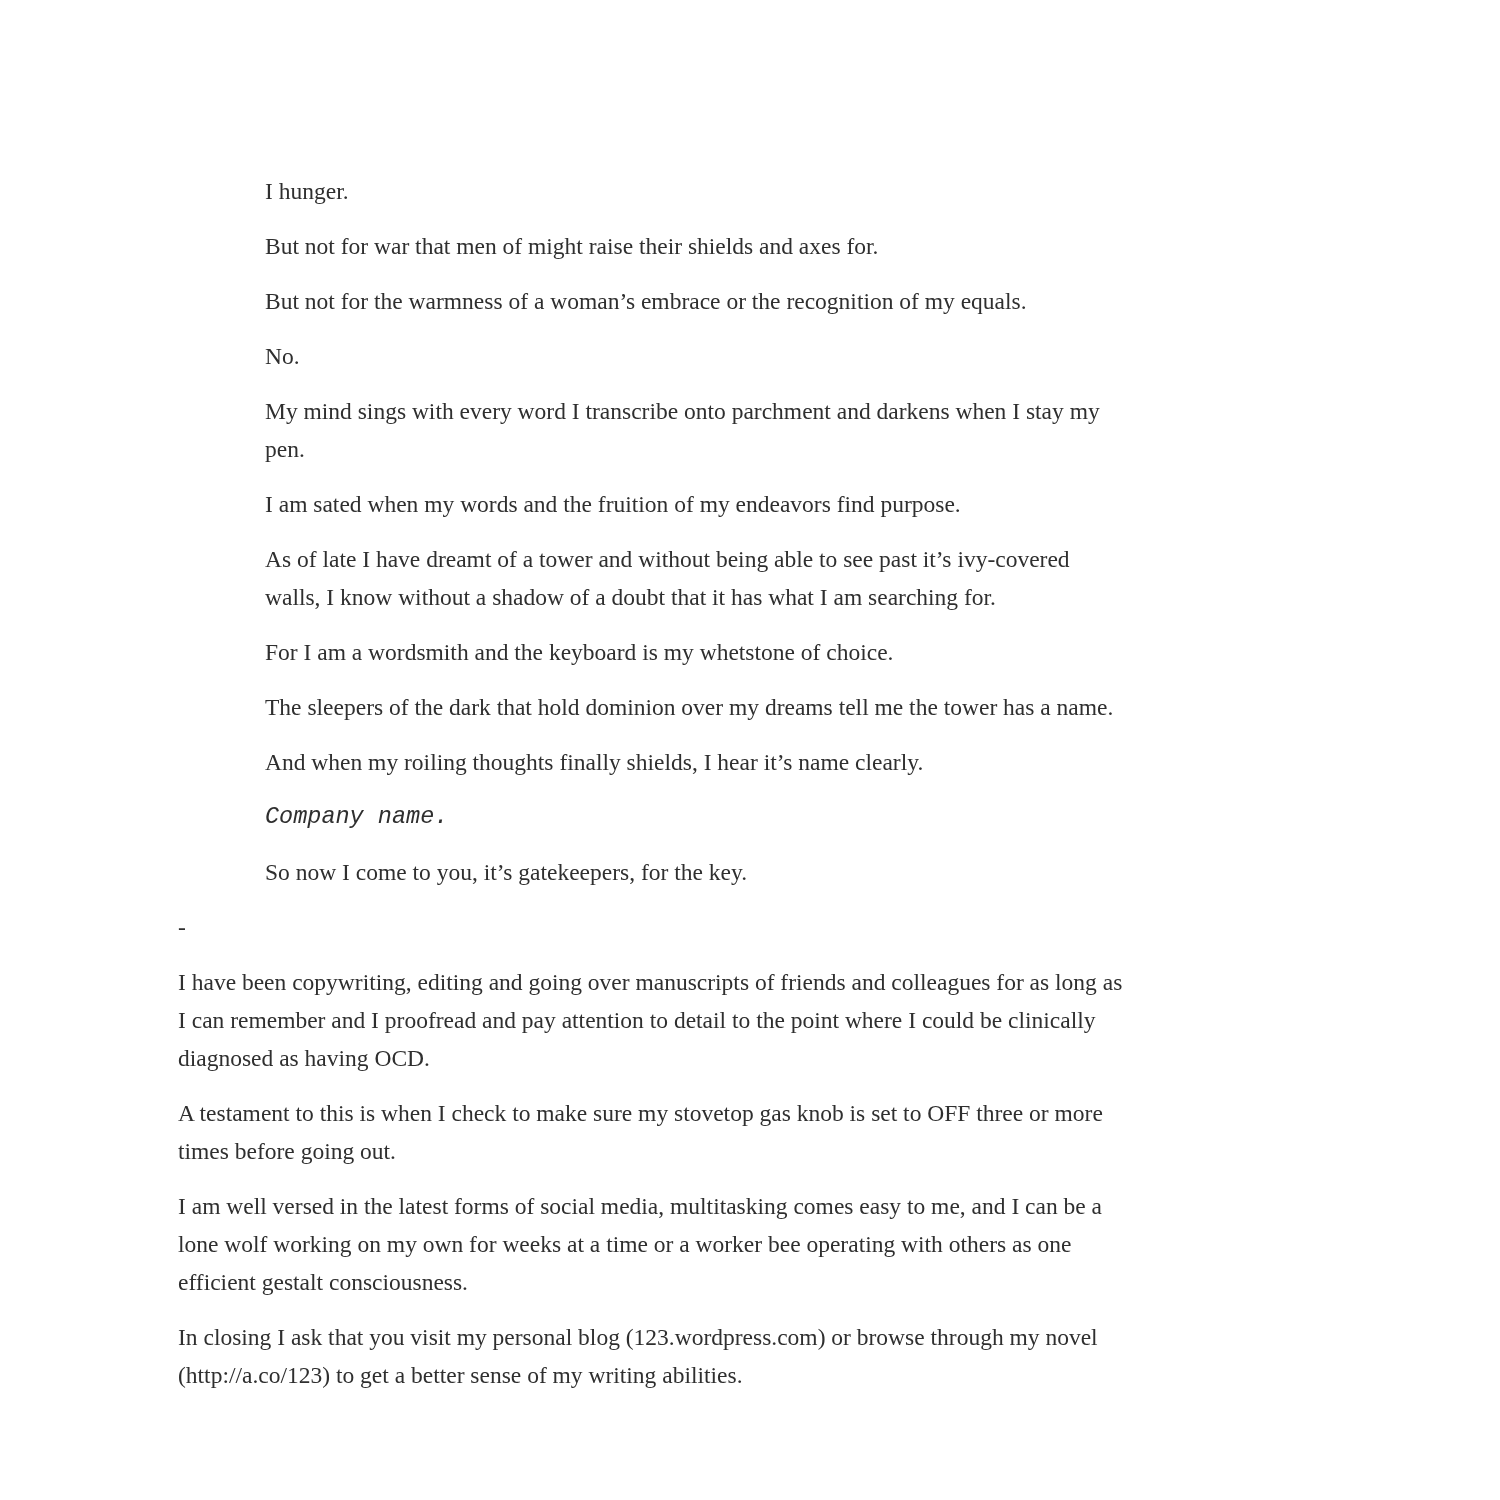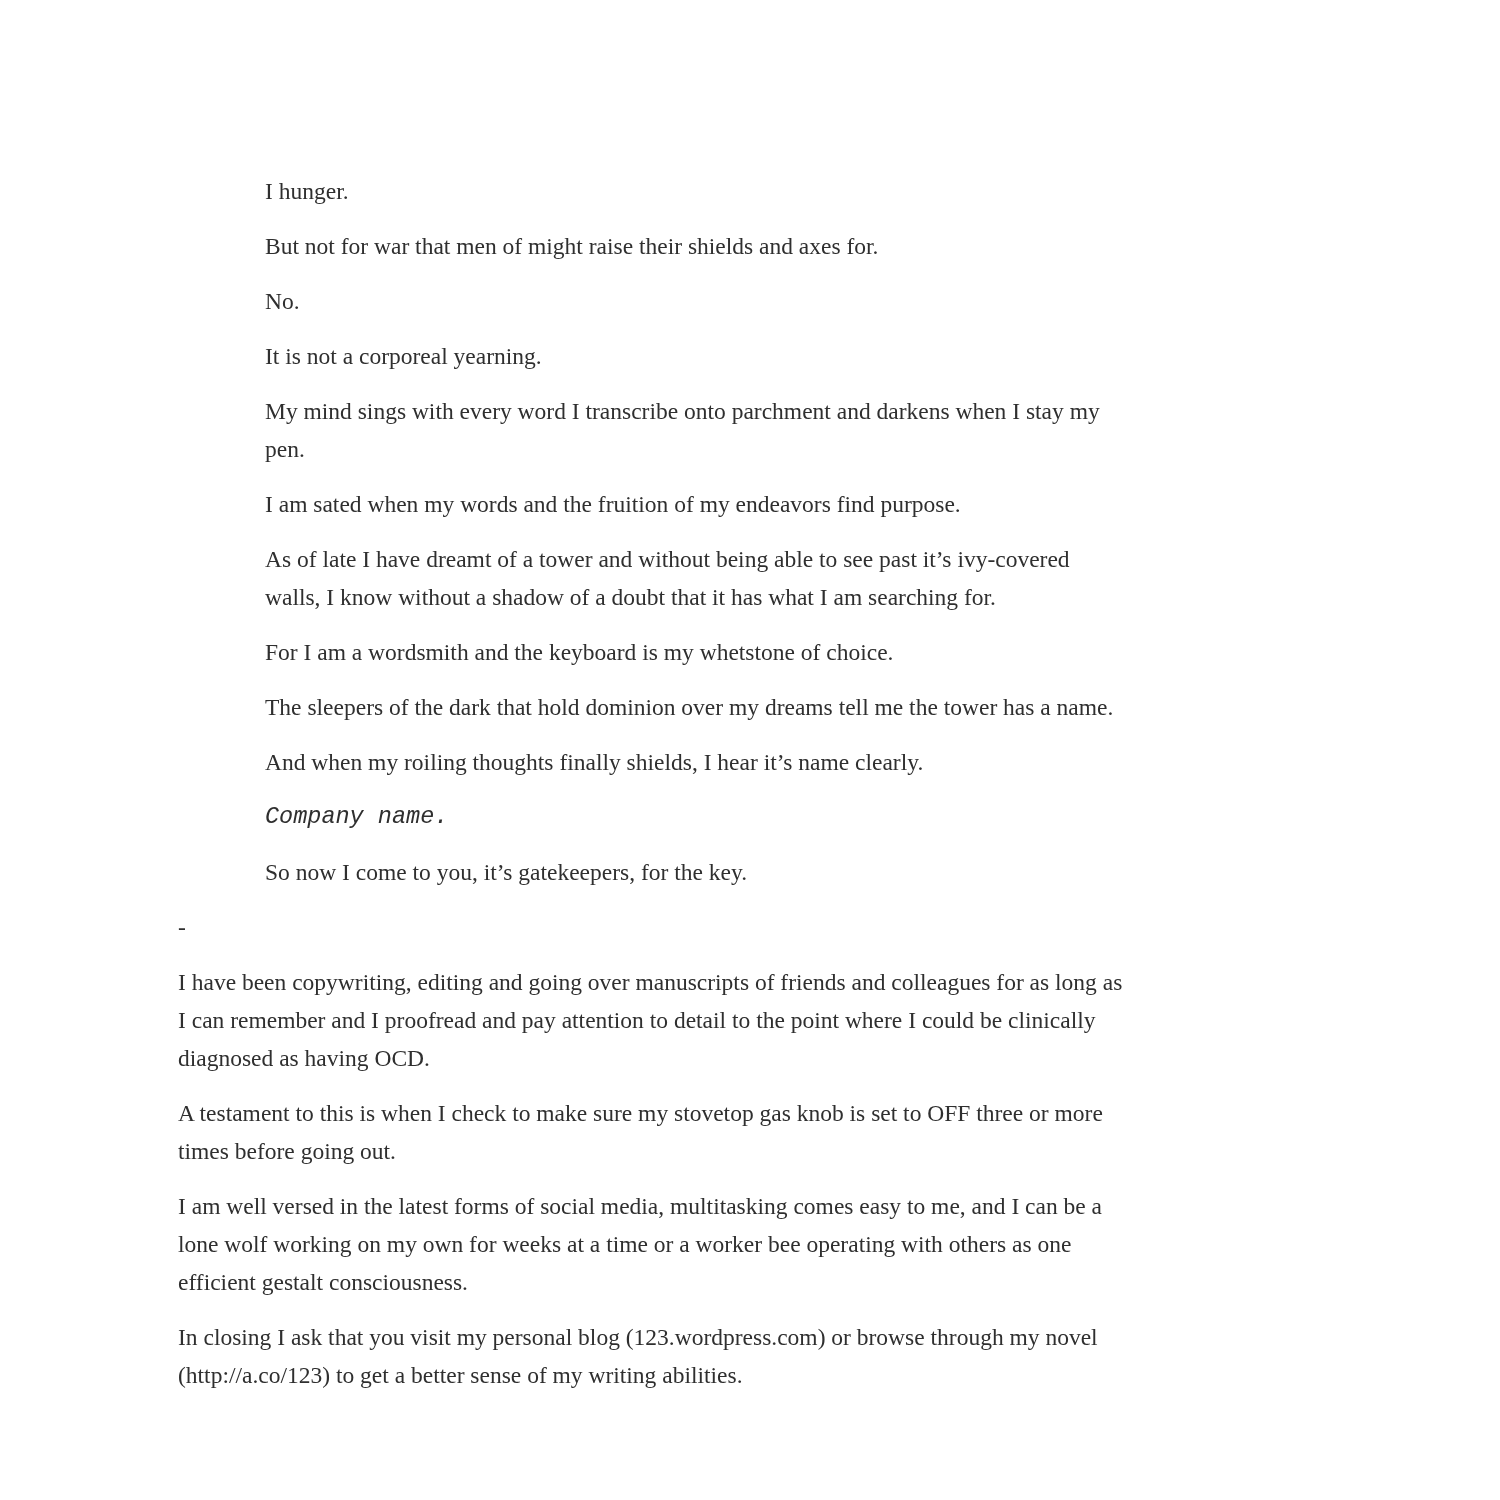--- a/index.html
+++ b/index.html
@@ -44,22 +44,22 @@
   }
 </style>
 </head>
 <body>
 
 <div class="page">
 
   <div class="poem">
     <p>I hunger.</p>
     <p>But not for war that men of might raise their shields and axes for.</p>
+    <p>But not for the warmness of a woman’s embrace or the recognition of my equals.</p>
     <p>No.</p>
-    <p>It is not a corporeal yearning.</p>
     <p>My mind sings with every word I transcribe onto parchment and darkens when I stay my pen.</p>
     <p>I am sated when my words and the fruition of my endeavors find purpose.</p>
     <p>As of late I have dreamt of a tower and without being able to see past it’s ivy-covered walls, I know without a shadow of a doubt that it has what I am searching for.</p>
     <p>For I am a wordsmith and the keyboard is my whetstone of choice.</p>
     <p>The sleepers of the dark that hold dominion over my dreams tell me the tower has a name.</p>
     <p>And when my roiling thoughts finally shields, I hear it’s name clearly.</p>
     <p class="italic">Company name.</p>
     <p>So now I come to you, it’s gatekeepers, for the key.</p>
   </div>
 

